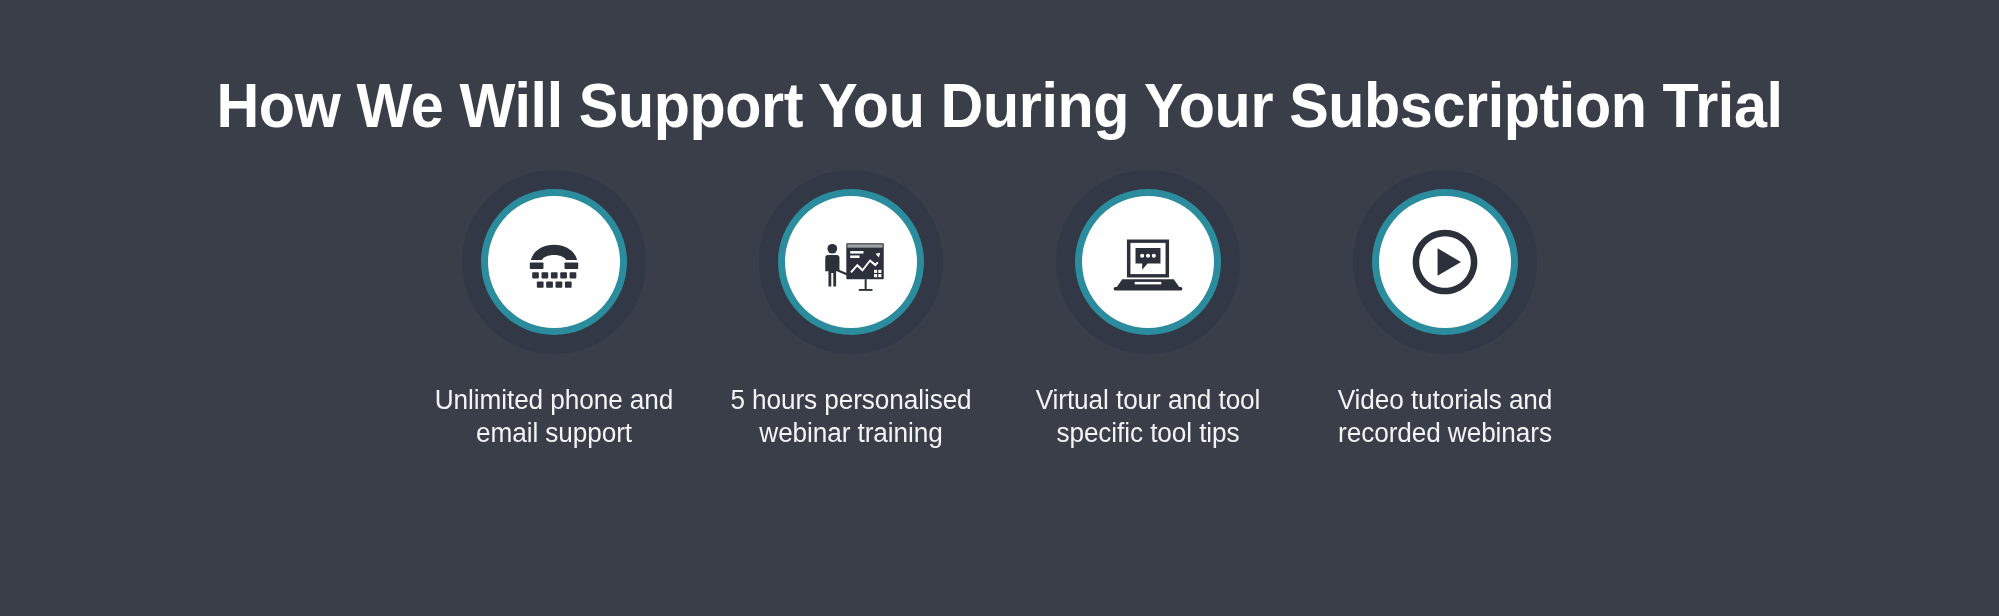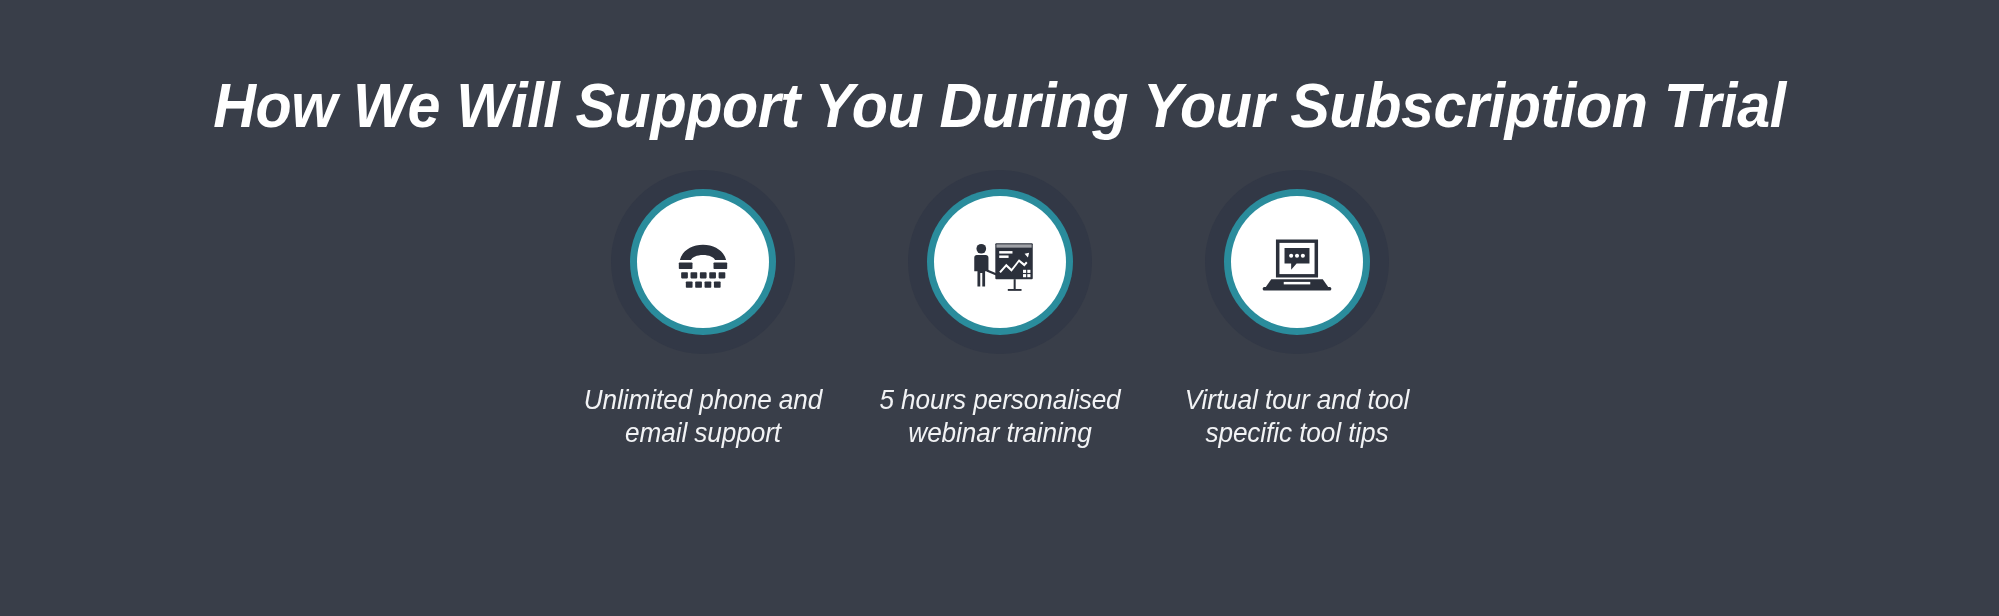--- a/index.html
+++ b/index.html
@@ -11,21 +11,20 @@
     height: 616px;
     overflow: hidden;
     font-family: "Liberation Sans", "DejaVu Sans", sans-serif;
   }
   #page {
     position: relative;
     width: 1999px;
     height: 616px;
     background: #393e49;
     box-sizing: border-box;
-    font-style: italic;
   }
 
   
   #page-title {
     position: absolute;
     left: 0;
     top: 26px;
     width: 1999px;
     text-align: center;
     color: #ffffff;
@@ -219,15 +218,34 @@
           </span>
         </div>
       </div>
       <div class="feature-caption">
         <span class="caption-line">Virtual tour and tool</span>
         <span class="caption-line">specific tool tips</span>
       </div>
     </div>
 
 
+    <div class="feature-item">
+      <div class="feature-badge">
+        <div class="badge-teal"></div>
+        <div class="badge-white">
+          <span class="badge-glyph">
+            <svg viewBox="0 0 100 100" aria-hidden="true">
+              <g fill="#2b303b">
+                <path d="M50 8.5C27.1 8.5 8.5 27.1 8.5 50S27.1 91.5 50 91.5 91.5 72.9 91.5 50 72.9 8.5 50 8.5zm0 8.4c18.3 0 33.1 14.8 33.1 33.1S68.3 83.1 50 83.1 16.9 68.3 16.9 50 31.7 16.9 50 16.9z"></path>
+                <path d="M40.5 32.5l30 17.5-30 17.5z"></path>
+              </g>
+            </svg>
+          </span>
+        </div>
+      </div>
+      <div class="feature-caption">
+        <span class="caption-line">Video tutorials and</span>
+        <span class="caption-line">recorded webinars</span>
+      </div>
+    </div>
 
   </div>
 </div>
 
 </body></html>

